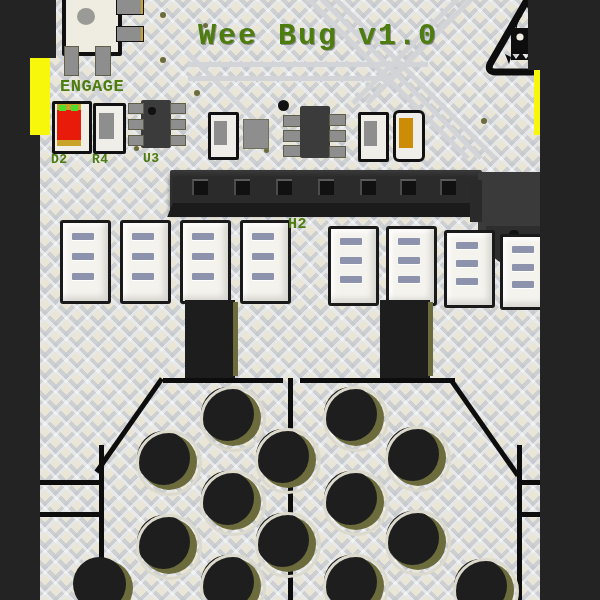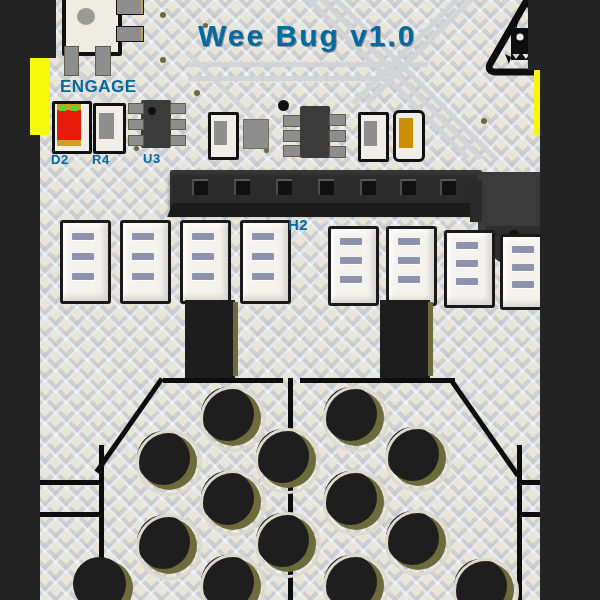--- a/index.html
+++ b/index.html
@@ -17,22 +17,22 @@
   .mesh2{position:absolute;inset:0;
      background-image:
        repeating-linear-gradient(45deg, rgba(255,255,255,.55) 0 3px, rgba(0,0,0,0) 3px 15px),
        repeating-linear-gradient(-45deg, rgba(255,255,255,.5) 0 3px, rgba(0,0,0,0) 3px 15px);}
 
   
   .trace{position:absolute;background:#d2d4d8;}
   .tr-d{position:absolute;background:#d2d4d8;transform-origin:0 0;}
 
   
-  .silk{position:absolute;color:#0369a1;font-weight:bold;letter-spacing:.5px;
-        font-family:Liberation Sans, sans-serif;}
+  .silk{position:absolute;color:#4d7c0f;font-weight:bold;letter-spacing:.5px;
+        font-family:Liberation Mono, monospace;}
   .title{font-size:30px;letter-spacing:2px;
          text-shadow:1px 1px 0 rgba(0,0,0,.35);}
   .lbl{font-size:13px;}
   .vlbl{font-size:13px;font-weight:bold;color:#111;
         transform:rotate(-90deg);transform-origin:left top;white-space:nowrap;}
 
   
   .logo{position:absolute;left:447px;top:4px;width:84px;height:84px;}
 
   

